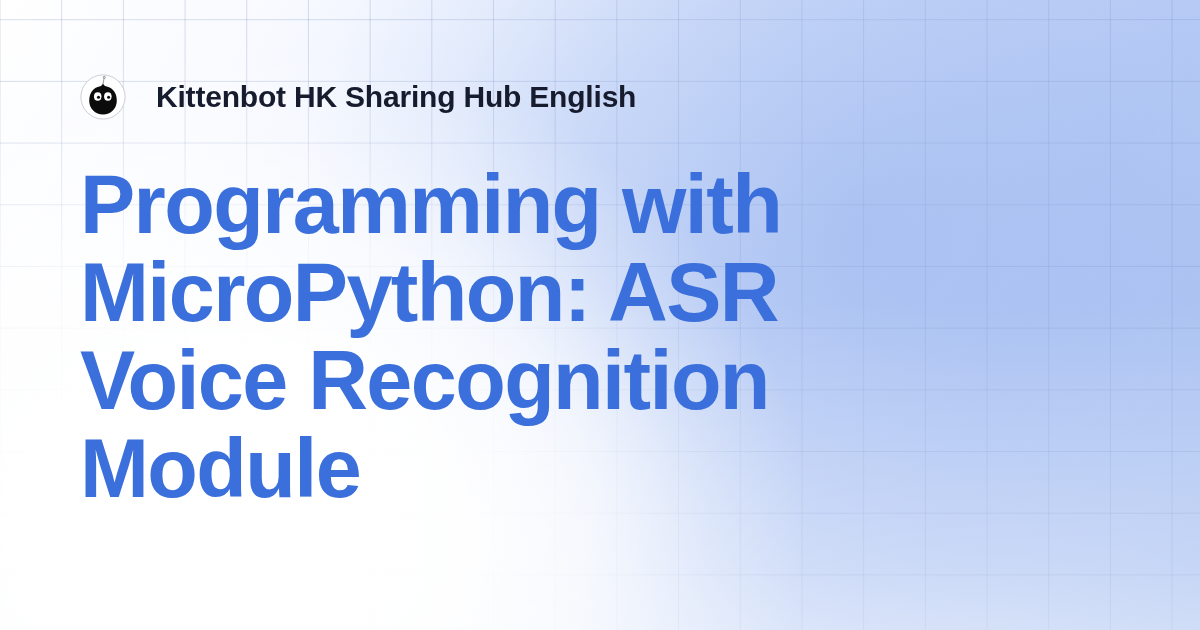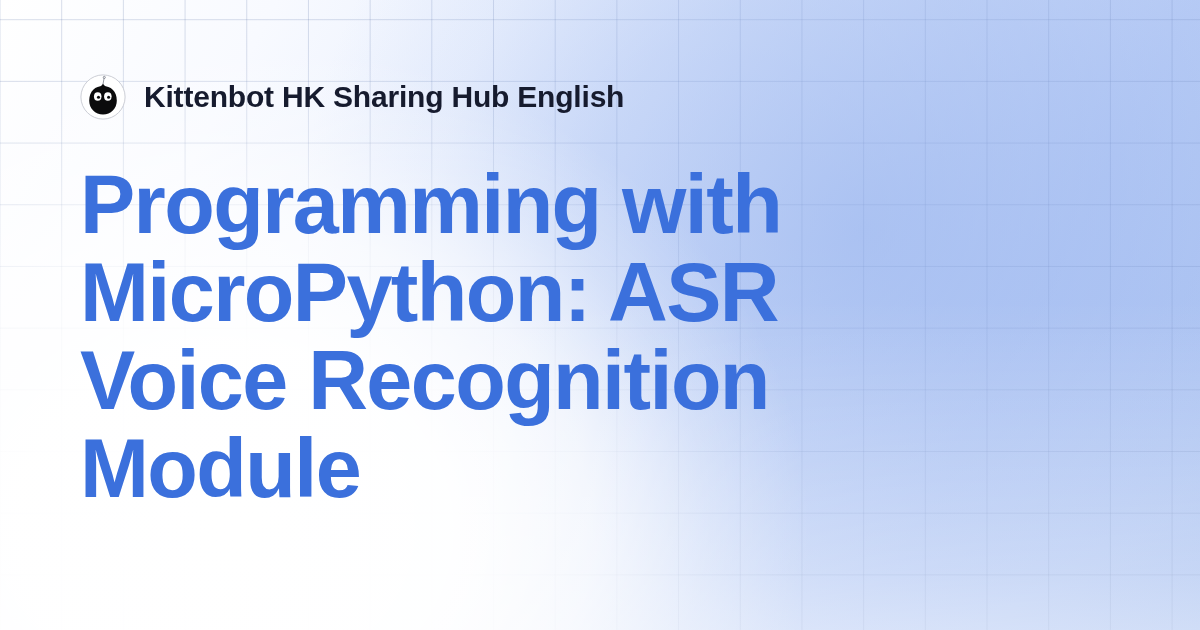--- a/index.html
+++ b/index.html
@@ -98,21 +98,21 @@
     inset: 0;
     padding: 0;
   }
 
   .brand-row {
     position: absolute;
     left: 80px;
     top: 74px;
     display: flex;
     align-items: center;
-    gap: 18px;
+    gap: 30px;
   }
 
   .brand-logo {
     width: 46px;
     height: 46px;
     flex: 0 0 46px;
     display: block;
   }
 
   .brand-name {

